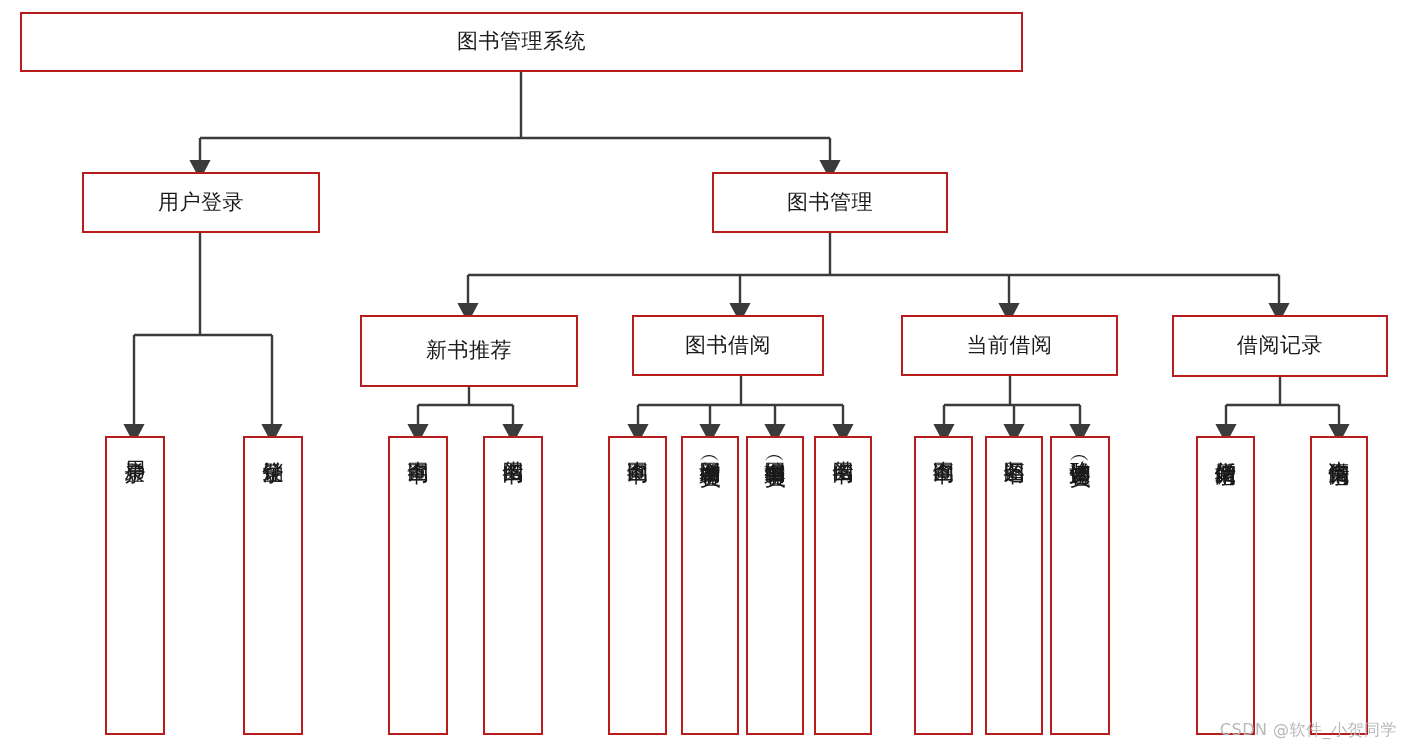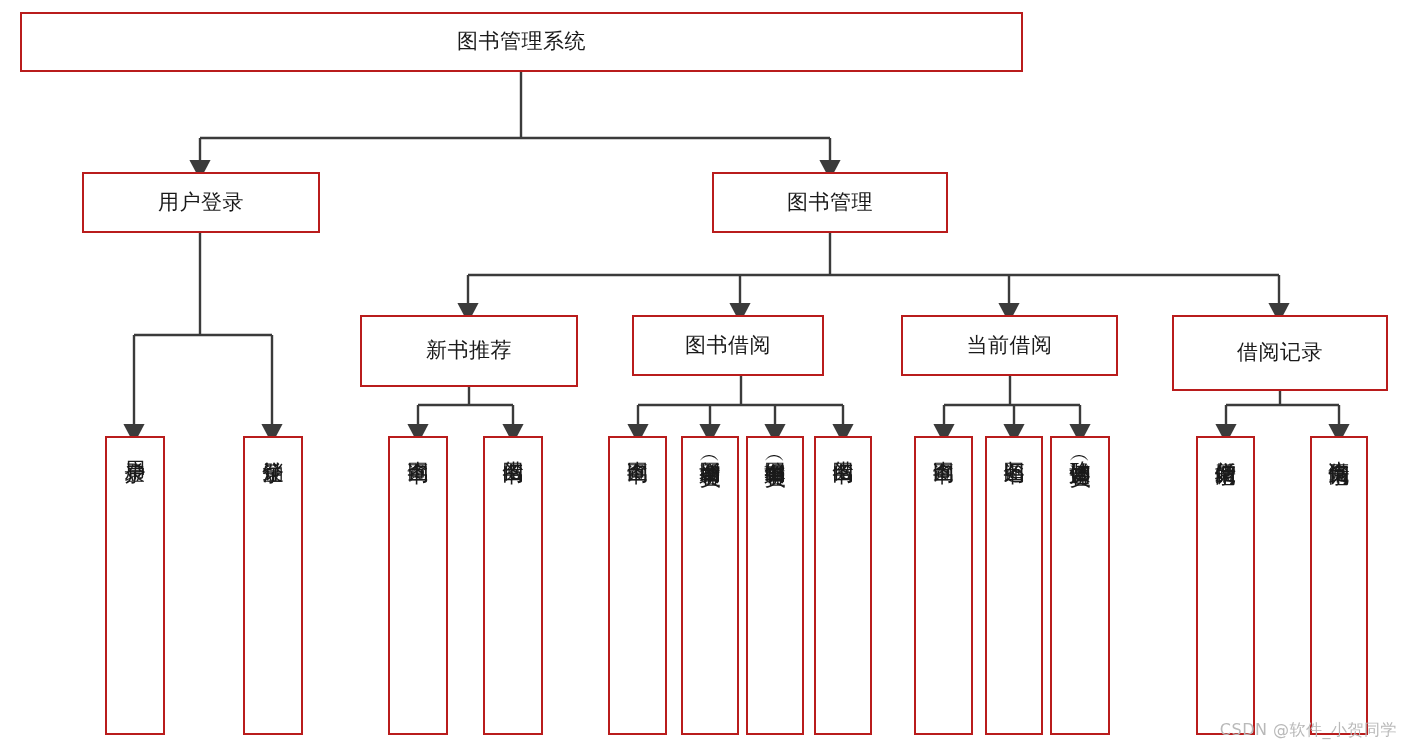--- a/index.html
+++ b/index.html
@@ -136,21 +136,21 @@
       </div>
       <div class="node horizontal" style="left: 360px; top: 315px; width: 218px; height: 72px;">
         <span class="node-label">新书推荐</span>
       </div>
       <div class="node horizontal" style="left: 632px; top: 315px; width: 192px; height: 61px;">
         <span class="node-label">图书借阅</span>
       </div>
       <div class="node horizontal" style="left: 901px; top: 315px; width: 217px; height: 61px;">
         <span class="node-label">当前借阅</span>
       </div>
-      <div class="node horizontal" style="left: 1172px; top: 315px; width: 216px; height: 76px;">
+      <div class="node horizontal" style="left: 1172px; top: 315px; width: 216px; height: 62px;">
         <span class="node-label">借阅记录</span>
       </div>
       <div class="node vertical" style="left: 105px; top: 436px; width: 60px; height: 299px;">
         <span class="node-label">用户登录</span>
       </div>
       <div class="node vertical" style="left: 243px; top: 436px; width: 60px; height: 299px;">
         <span class="node-label">注销登录</span>
       </div>
       <div class="node vertical" style="left: 388px; top: 436px; width: 60px; height: 299px;">
         <span class="node-label">查询图书</span>

